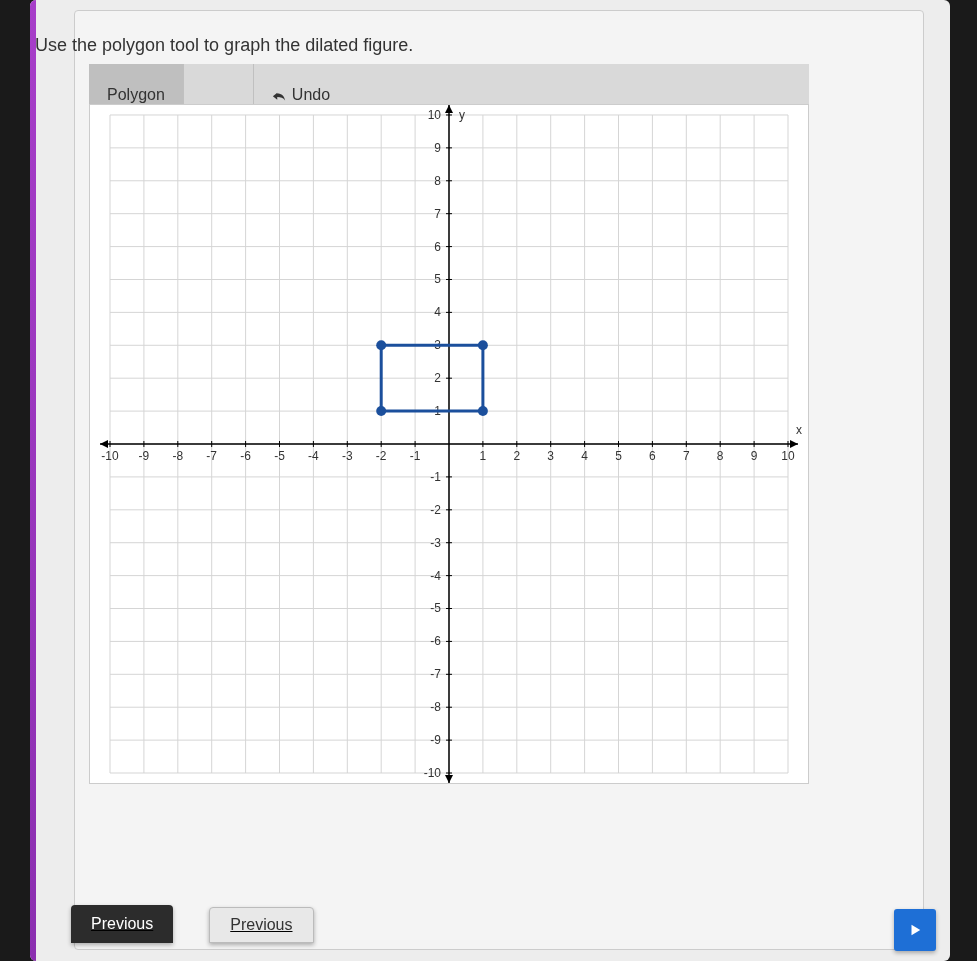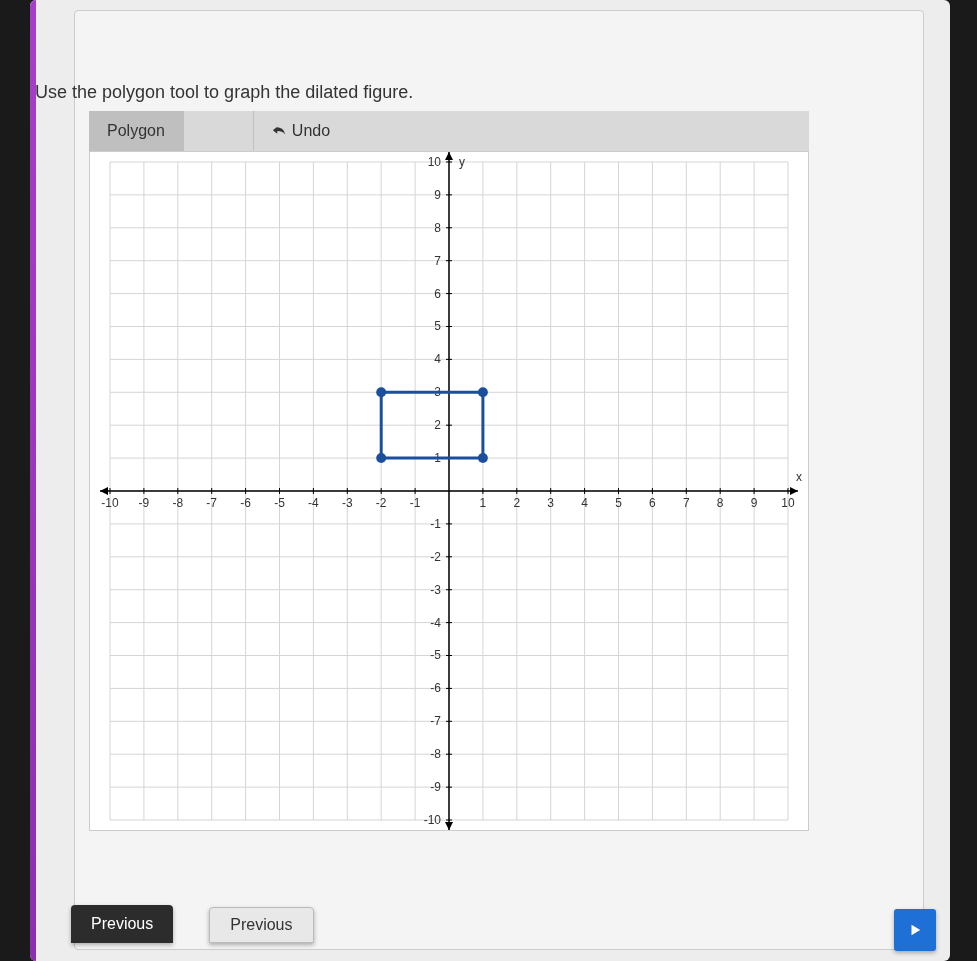--- a/index.html
+++ b/index.html
@@ -39,35 +39,34 @@
     font-size: 18px;
     color: #333;
     line-height: 1.5;
     margin-bottom: 34px;
   }
   .instruction-text {
     font-size: 18px;
     color: #333;
     margin-left: -60px;
     margin-bottom: 8px;
-    margin-top: 47px;
   }
   .tool-wrapper {
     margin-left: -6px;
   }
   .toolbar {
     display: flex;
     align-items: stretch;
     height: 40px;
     background: #d9d9d9;
     width: 720px;
   }
   .tool-btn {
     display: flex;
-    align-items: center;
+    align-items: flex-end;
     gap: 6px;
     padding: 0 18px;
     font-size: 16px;
     color: #333;
     border-right: 1px solid #c0c0c0;
     cursor: pointer;
   }
   .tool-btn.active {
     background: #bfbfbf;
   }
@@ -80,20 +79,21 @@
     background: #fff;
     border: 1px solid #ccc;
     position: relative;
   }
   .graph-area svg { width: 100%; height: 100%; display:block; }
   .bottom-nav {
     position: absolute;
     left: -4px; bottom: 6px;
     display: flex;
     align-items: flex-end;
+    text-decoration: underline;
   }
   .nav-tab {
     background: #2c2c2c;
     color: #fff;
     font-size: 16px;
     padding: 10px 20px;
     border-radius: 4px 4px 0 0;
     box-shadow: 0 2px 4px rgba(0,0,0,.3);
     margin-right: -4px;
     z-index: 2;

